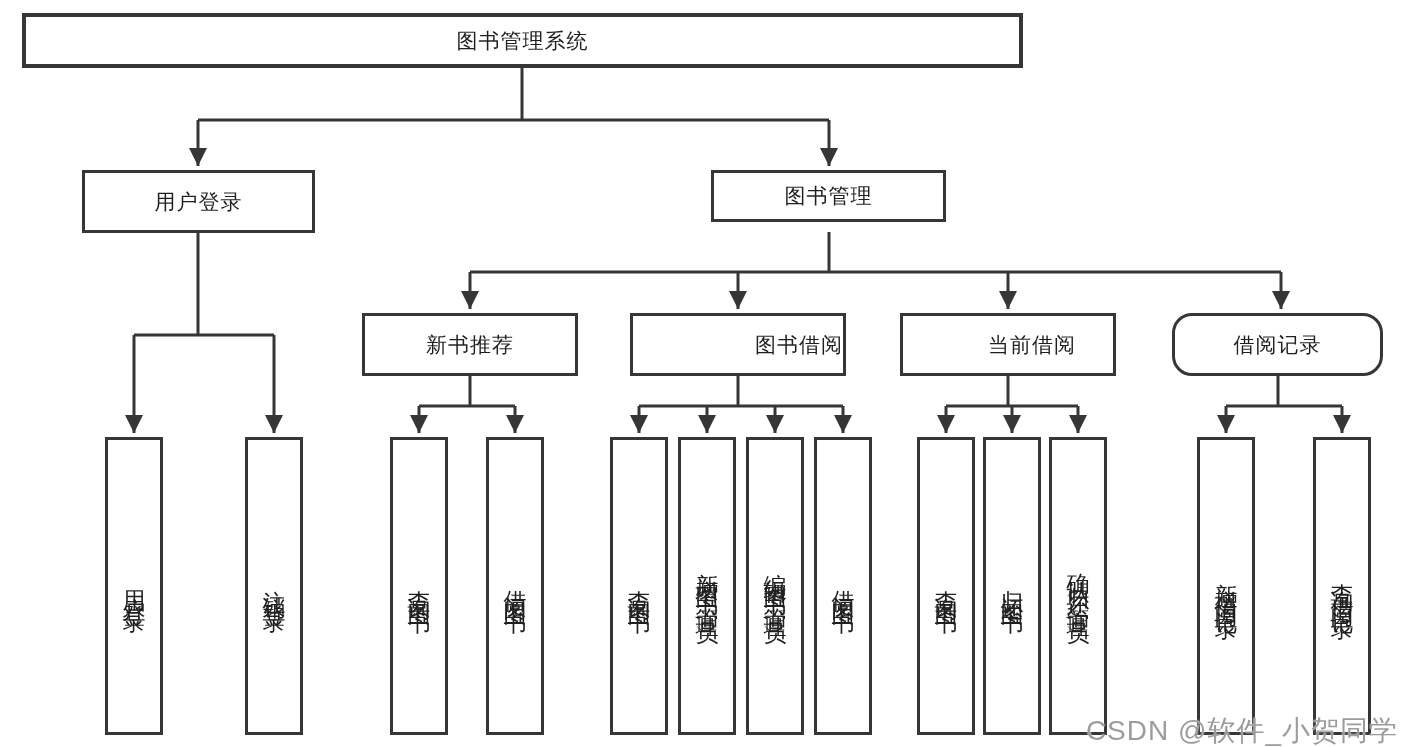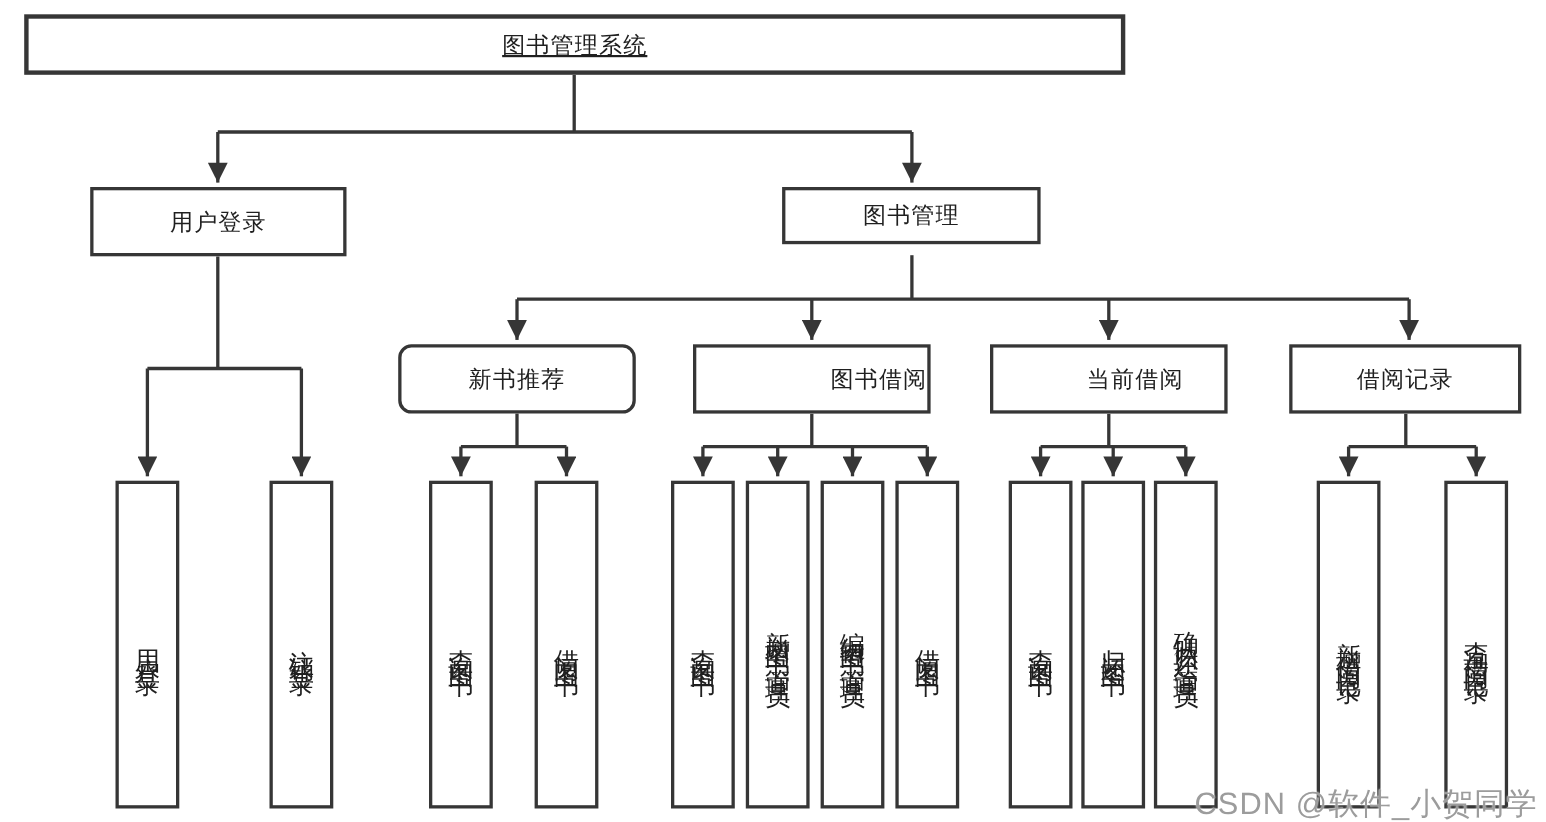--- a/index.html
+++ b/index.html
@@ -103,41 +103,41 @@
       <path d="M1012,406 L1012,433" marker-end="url(#arrow)"></path>
       <path d="M1078,406 L1078,433" marker-end="url(#arrow)"></path>
 
       <path d="M1278,376 L1278,406"></path>
       <path d="M1226,406 L1342,406"></path>
       <path d="M1226,406 L1226,433" marker-end="url(#arrow)"></path>
       <path d="M1342,406 L1342,433" marker-end="url(#arrow)"></path>
     </g>
   </svg>
 
-  <div class="node root hbox" style="left:22px; top:13px; width:1001px; height:55px;text-decoration:underline;">
+  <div class="node root hbox" style="left:22px; top:13px; width:1001px; height:55px;">
     <span>图书管理系统</span>
   </div>
 
   <div class="node hbox" style="left:82px; top:170px; width:233px; height:63px;">
     <span>用户登录</span>
   </div>
   <div class="node hbox" style="left:711px; top:170px; width:235px; height:52px;">
     <span>图书管理</span>
   </div>
 
-  <div class="node hbox" style="left:362px; top:313px; width:216px; height:63px;border-radius:12px;">
+  <div class="node hbox" style="left:362px; top:313px; width:216px; height:63px;">
     <span>新书推荐</span>
   </div>
   <div class="node hbox" style="left:630px; top:313px; width:216px; height:63px;justify-content:flex-end;">
     <span>图书借阅</span>
   </div>
   <div class="node hbox" style="left:900px; top:313px; width:216px; height:63px;padding-left:48px;">
     <span>当前借阅</span>
   </div>
-  <div class="node hbox" style="left:1172px; top:313px; width:211px; height:63px;">
+  <div class="node hbox" style="left:1172px; top:313px; width:211px; height:63px;border-radius:20px;">
     <span>借阅记录</span>
   </div>
 
   <div class="node vbox" style="left:105px; top:437px; width:58px; height:298px;">
     <span>用户登录</span>
   </div>
   <div class="node vbox" style="left:245px; top:437px; width:58px; height:298px;">
     <span>注销登录</span>
   </div>
 

